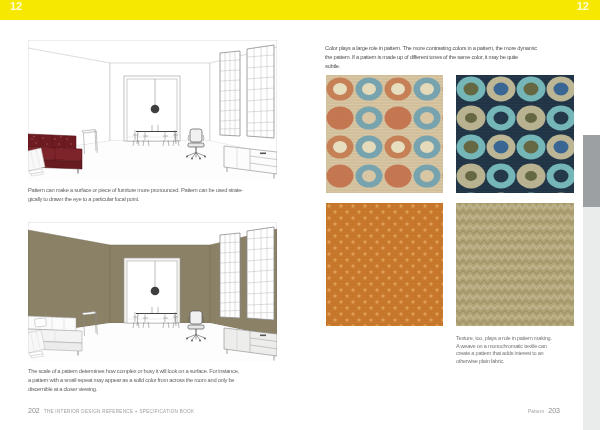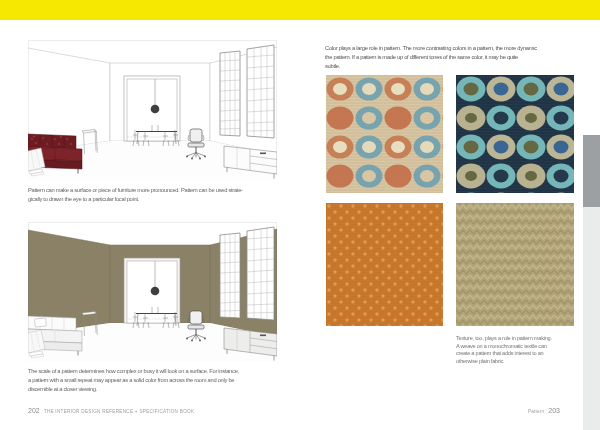--- a/index.html
+++ b/index.html
@@ -1,20 +1,20 @@
 <!DOCTYPE html>
 <html><head>
 <meta charset="utf-8">
 <style>
   html,body{margin:0;padding:0;background:#ffffff;}
   #spread{position:relative;width:600px;height:430px;background:#ffffff;overflow:hidden;
           font-family:"Liberation Sans",sans-serif;}
   
   .chapter-bar{position:absolute;left:0;top:0;width:600px;height:20px;background:#f6e800;}
-  .chapter-num{position:absolute;top:18px;font-size:13px;font-weight:bold;color:rgba(255,255,255,0.85);}
+  .chapter-num{position:absolute;top:0;font-size:11px;font-weight:bold;color:rgba(255,255,255,0.85);}
   .chapter-num.left{left:10px;}
   .chapter-num.right{right:11px;}
   
   .edge-dark{position:absolute;left:583px;top:135px;width:17px;height:72px;background:#9da0a3;}
   .edge-light{position:absolute;left:583px;top:207px;width:17px;height:223px;background:#eaecec;}
   
   .fig{position:absolute;width:249px;height:140px;}
   #fig1{left:28px;top:40px;}
   #fig2{left:28px;top:222px;}
   .fig svg{display:block;width:249px;height:140px;}

